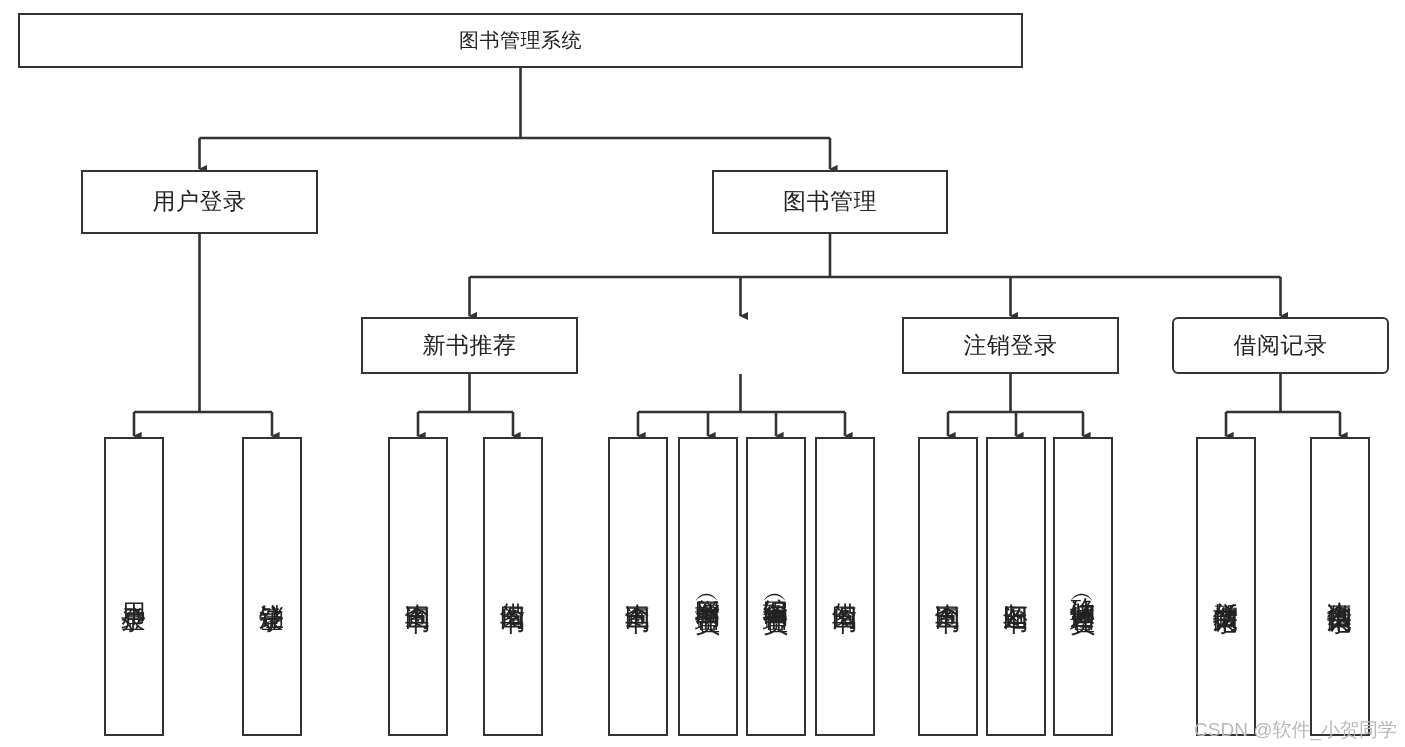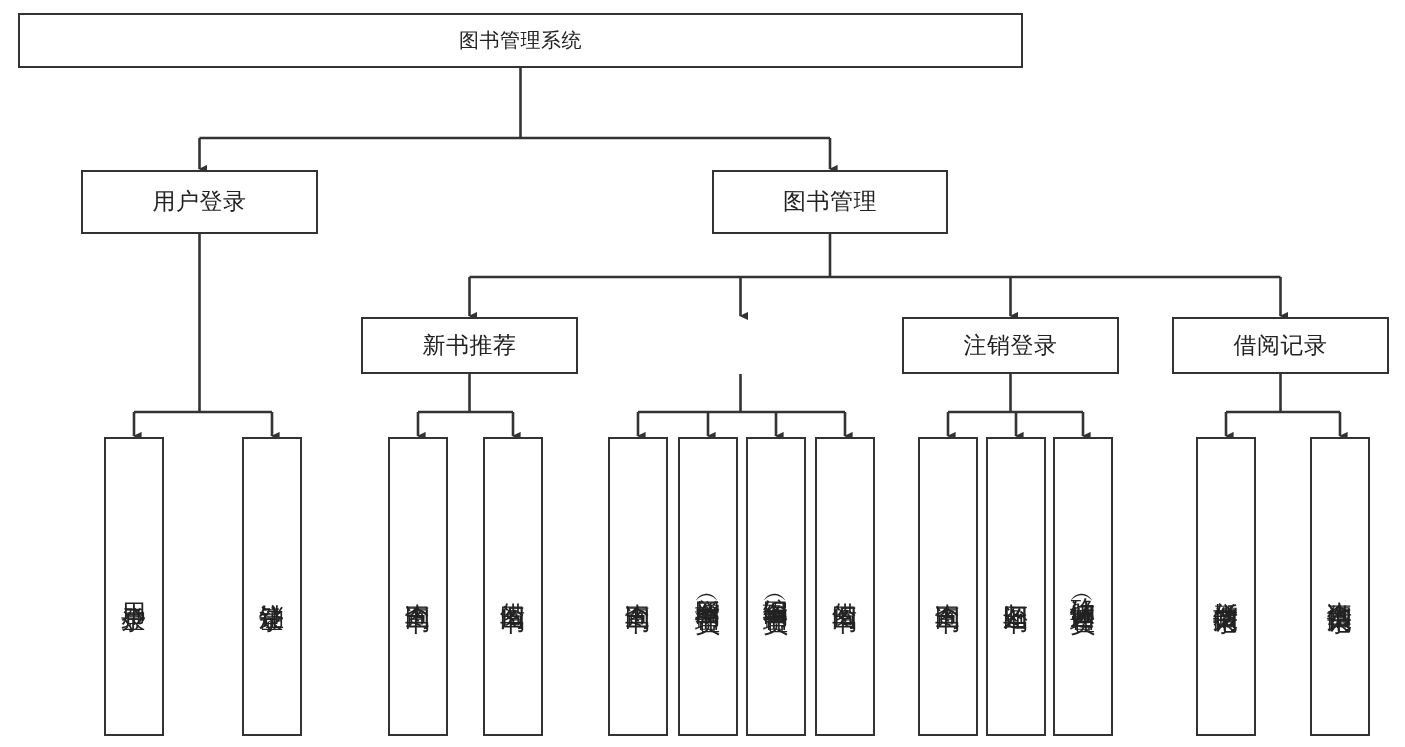--- a/index.html
+++ b/index.html
@@ -130,21 +130,21 @@
   <div class="node horizontal" style="left: 712px; top: 170px; width: 236px; height: 64px;">
     <span class="node-label">图书管理</span>
   </div>
 
   <div class="node horizontal" style="left: 361px; top: 317px; width: 217px; height: 57px; align-items: center;">
     <span class="node-label">新书推荐</span>
   </div>
   <div class="node horizontal" style="left: 902px; top: 317px; width: 217px; height: 57px;">
     <span class="node-label">注销登录</span>
   </div>
-  <div class="node horizontal" style="left: 1172px; top: 317px; width: 217px; height: 57px;">
+  <div class="node horizontal" style="left: 1172px; top: 317px; width: 217px; height: 57px; border-radius: 6px;">
     <span class="node-label">借阅记录</span>
   </div>
 
   <div class="node vertical" style="left: 104px; top: 437px; width: 60px; height: 299px;">
     <span class="node-label">用户登录</span>
   </div>
   <div class="node vertical" style="left: 242px; top: 437px; width: 60px; height: 299px;">
     <span class="node-label">注销登录</span>
   </div>
 
@@ -178,13 +178,14 @@
     <span class="node-label">确认归还（管理员）</span>
   </div>
 
   <div class="node vertical" style="left: 1196px; top: 437px; width: 60px; height: 299px;">
     <span class="node-label">新增借阅记录</span>
   </div>
   <div class="node vertical" style="left: 1310px; top: 437px; width: 60px; height: 299px;">
     <span class="node-label">查询借阅记录</span>
   </div>
 
+  <div class="watermark">CSDN @软件_小贺同学</div>
 </div>
 
 </body></html>

